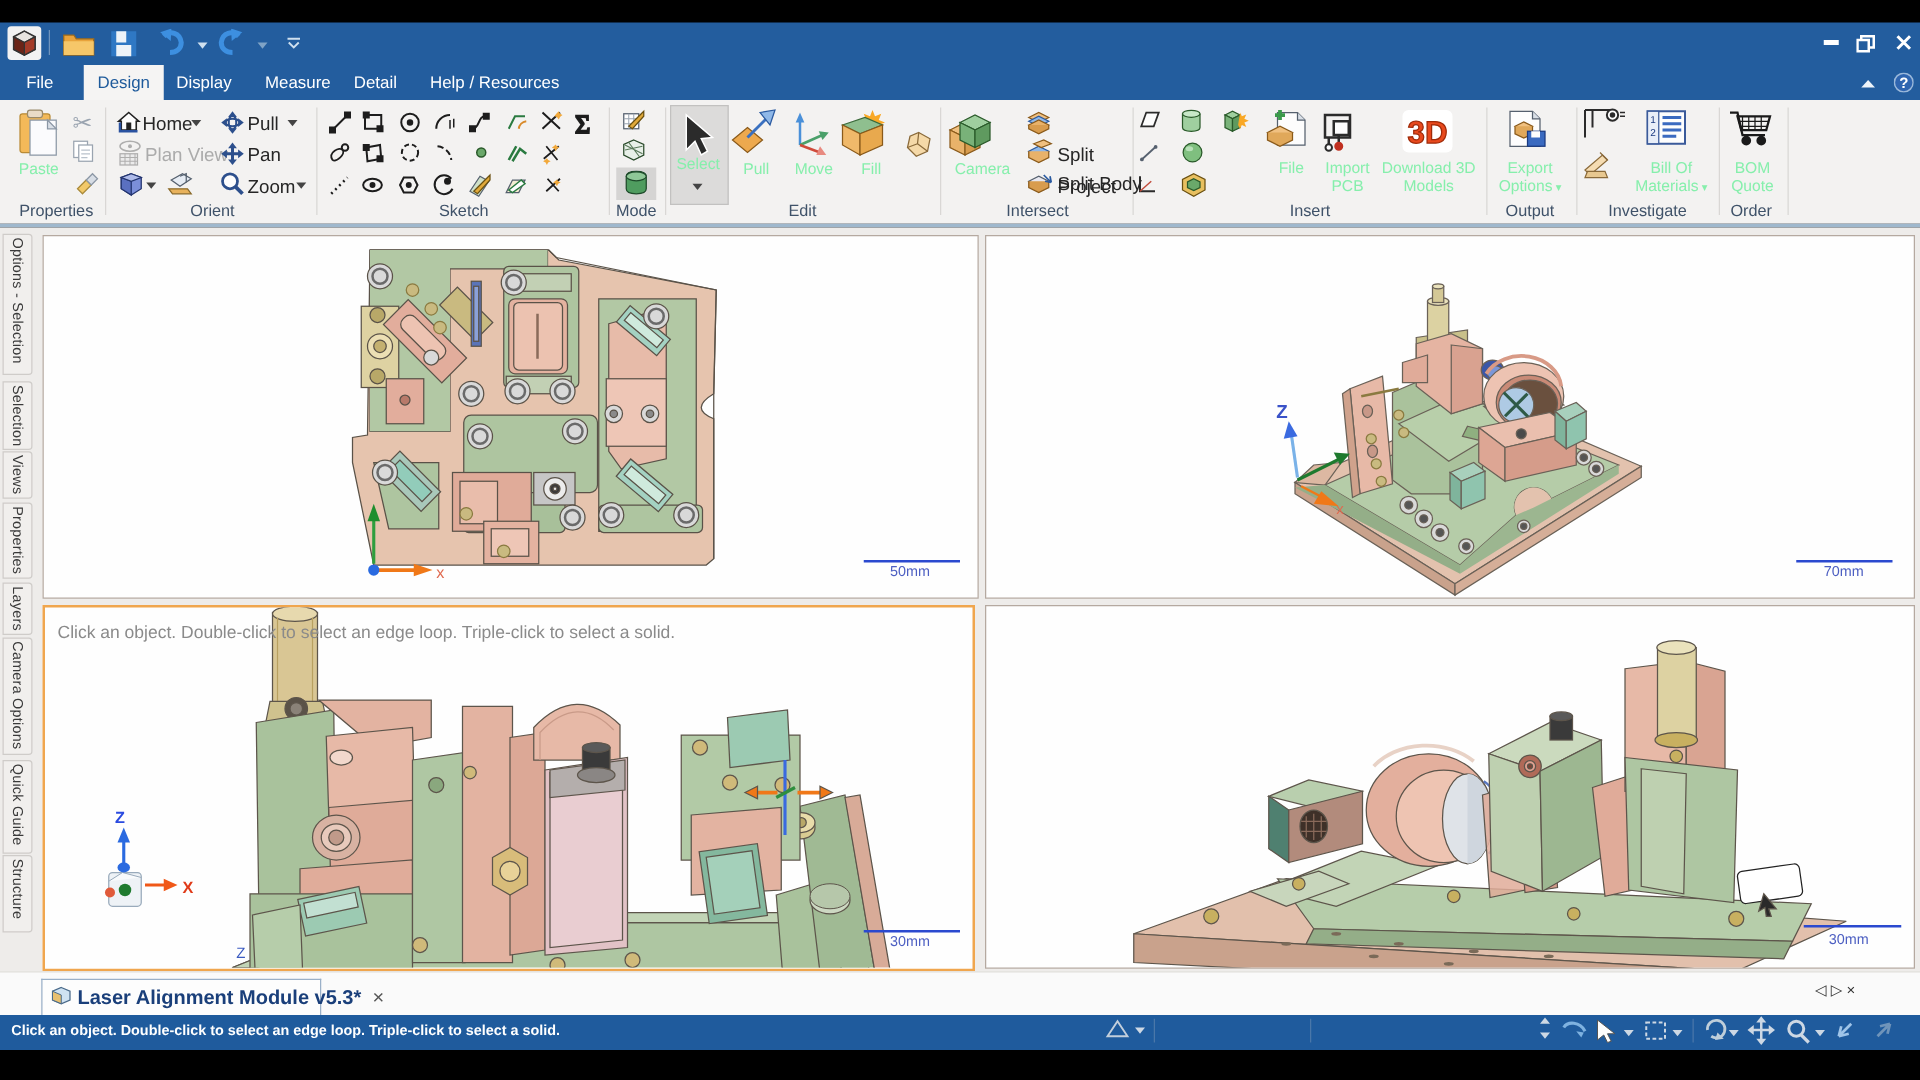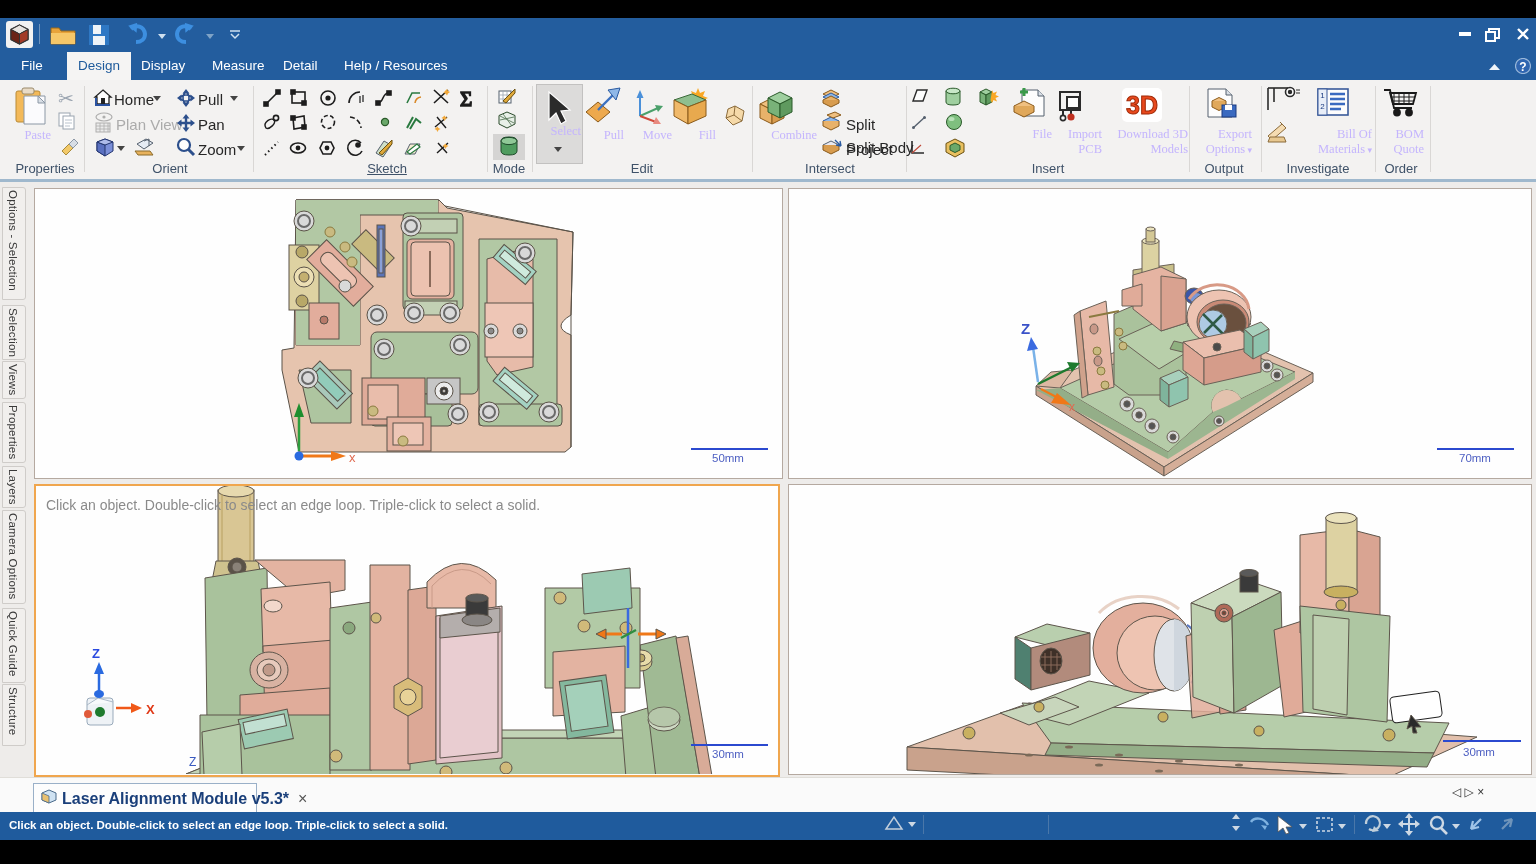--- a/index.html
+++ b/index.html
@@ -12,21 +12,21 @@
   #ribbon{left:0;top:80px;width:1536px;height:99px;background:#f3f2f1;}
   #ribbonline{left:0;top:179px;width:1536px;height:3px;background:#9fb8cd;}
   #main{left:0;top:182px;width:1536px;height:629px;background:#eeecea;}
   #statusbar{left:0;top:809px;width:1536px;height:31px;background:#1f5b9d;border-top:1px solid #4a7cb5;}
   #blackbottom{left:0;top:840px;width:1536px;height:24px;background:#000;}
   .tab{color:#fff;font-size:13.5px;line-height:28px;}
   .tabsel{background:#f5f4f3;color:#1e5a9b;text-align:center;}
   .glabel{position:absolute;top:161px;font-size:13px;color:#3f5269;text-align:center;}
   .gsep{position:absolute;top:86px;width:1px;height:86px;background:#d9d7d5;}
   .rtext{position:absolute;font-size:15px;color:#262626;}
-  .rtext2{position:absolute;font-size:12.5px;color:#c4b5fd;text-align:right;line-height:14.5px;font-family:Liberation Serif, serif;}
+  .rtext2{position:absolute;font-size:12.5px;color:#86efac;text-align:center;line-height:14.5px;}
   .caret{position:absolute;width:0;height:0;border-left:4px solid transparent;border-right:4px solid transparent;border-top:5px solid #444;}
   
   .sbtab{position:absolute;left:2px;width:22px;background:#f1efed;border:1px solid #cfccc9;border-radius:0 3px 3px 0;}
   .sbtxt{position:absolute;left:4px;top:2px;font-size:11.5px;color:#3a3a3a;writing-mode:vertical-lr;letter-spacing:0.2px;}
   
   .vp{position:absolute;background:#fefefe;border:1px solid #b5a9a0;}
   .vpactive{border:2px solid #f0a64e;}
   .scale{position:absolute;font-size:11.5px;color:#4d5fc2;}
   .scaleline{position:absolute;height:2px;background:#2b49cf;}
 </style>
@@ -94,21 +94,21 @@
   <svg class="abs" style="left:1488px;top:62px" width="13" height="9" viewBox="0 0 13 9">
     <path d="M1 8 L6.5 2 L12 8 Z" fill="#eef4fa"></path>
   </svg>
   <svg class="abs" style="left:1515px;top:58px" width="16" height="16" viewBox="0 0 16 16">
     <circle cx="8" cy="8" r="7.5" fill="#2f65b0" stroke="#9ab8da" stroke-width="1.2"></circle>
     <text x="8" y="12.5" font-size="12" font-weight="bold" fill="#fff" text-anchor="middle" font-family="Liberation Sans">?</text>
   </svg>
 
   <div class="glabel" style="left:14px;width:62px;">Properties</div>
   <div class="glabel" style="left:139px;width:62px;">Orient</div>
-  <div class="glabel" style="left:356px;width:62px;text-decoration:underline;">Sketch</div>
+  <div class="glabel" style="left:340px;width:62px;">Sketch</div>
   <div class="glabel" style="left:478px;width:62px;">Mode</div>
   <div class="glabel" style="left:611px;width:62px;">Edit</div>
   <div class="glabel" style="left:799px;width:62px;">Intersect</div>
   <div class="glabel" style="left:1017px;width:62px;">Insert</div>
   <div class="glabel" style="left:1193px;width:62px;">Output</div>
   <div class="glabel" style="left:1278px;width:80px;">Investigate</div>
   <div class="glabel" style="left:1370px;width:62px;">Order</div>
   <div class="gsep" style="left:84px;"></div>
   <div class="gsep" style="left:253px;"></div>
   <div class="gsep" style="left:487px;"></div>
@@ -129,21 +129,21 @@
   <div class="rtext" style="left:198px;top:116px;">Pan</div>
   <div class="rtext" style="left:198px;top:141px;">Zoom</div>
   <div class="caret" style="left:237px;top:146px;"></div>
   <div class="caret" style="left:117px;top:146px;"></div>
   <div class="abs" style="left:536px;top:84px;width:45px;height:78px;background:#dcdbda;border:1px solid #c2c1c0;"></div>
   <div class="rtext2" style="left:536px;top:124px;width:45px;">Select</div>
   <div class="caret" style="left:554px;top:147px;"></div>
   <div class="rtext2" style="left:586px;top:128px;width:38px;">Pull</div>
   <div class="rtext2" style="left:630px;top:128px;width:42px;">Move</div>
   <div class="rtext2" style="left:678px;top:128px;width:38px;">Fill</div>
-  <div class="rtext2" style="left:755px;top:128px;width:62px;">Combine</div>
+  <div class="rtext2" style="left:755px;top:128px;width:62px;">Camera</div>
   <div class="rtext" style="left:846px;top:91px;margin-top:48px;">Split Body</div>
   <div class="rtext" style="left:846px;top:116px;">Split</div>
   <div class="rtext" style="left:846px;top:141px;">Project</div>
   <div class="rtext2" style="left:1014px;top:127px;width:38px;">File</div>
   <div class="rtext2" style="left:1054px;top:127px;width:48px;">Import<br>PCB</div>
   <div class="rtext2" style="left:1098px;top:127px;width:90px;">Download 3D<br>Models</div>
   <div class="rtext2" style="left:1196px;top:127px;width:56px;">Export<br>Options<span style="font-size:9px;">&nbsp;▾</span></div>
   <div class="rtext2" style="left:1302px;top:127px;width:70px;">Bill Of<br>Materials<span style="font-size:9px;">&nbsp;▾</span></div>
   <div class="rtext2" style="left:1380px;top:127px;width:44px;">BOM<br>Quote</div>
 

